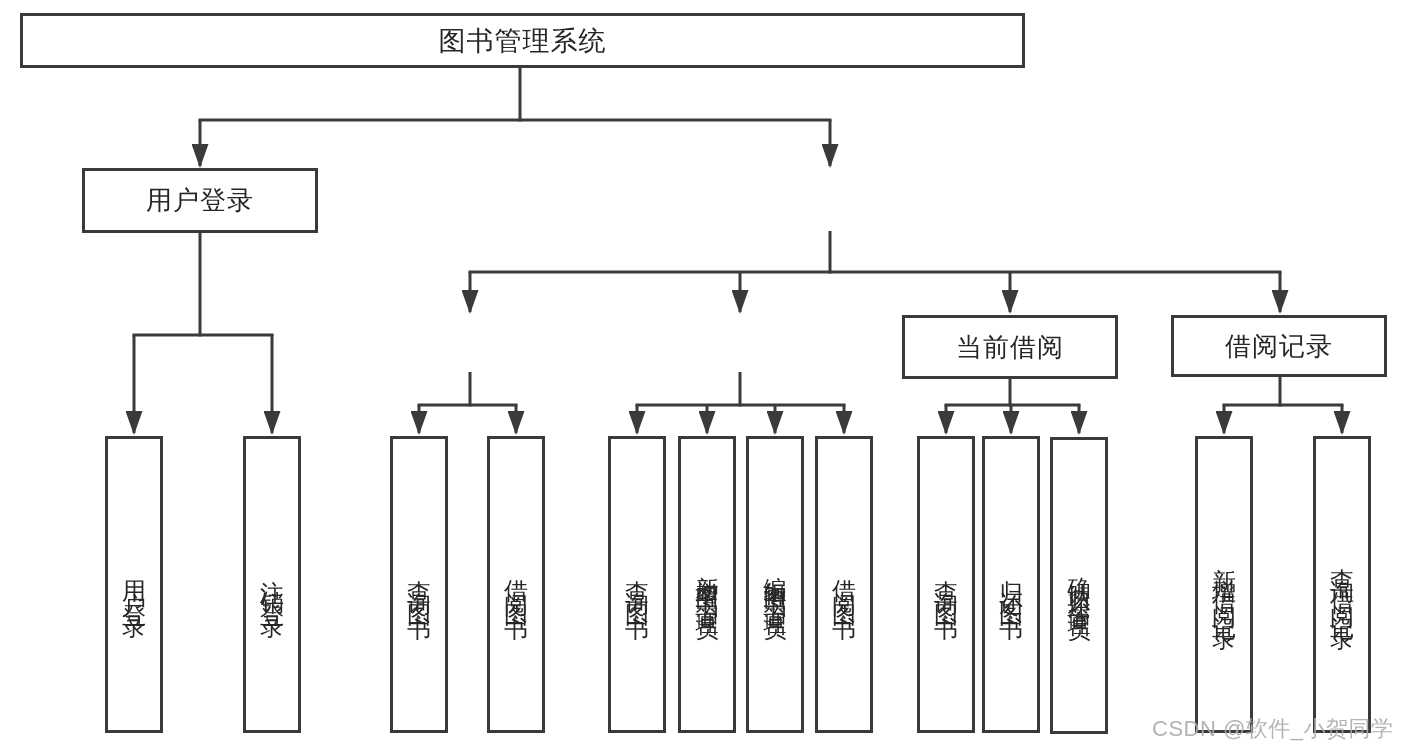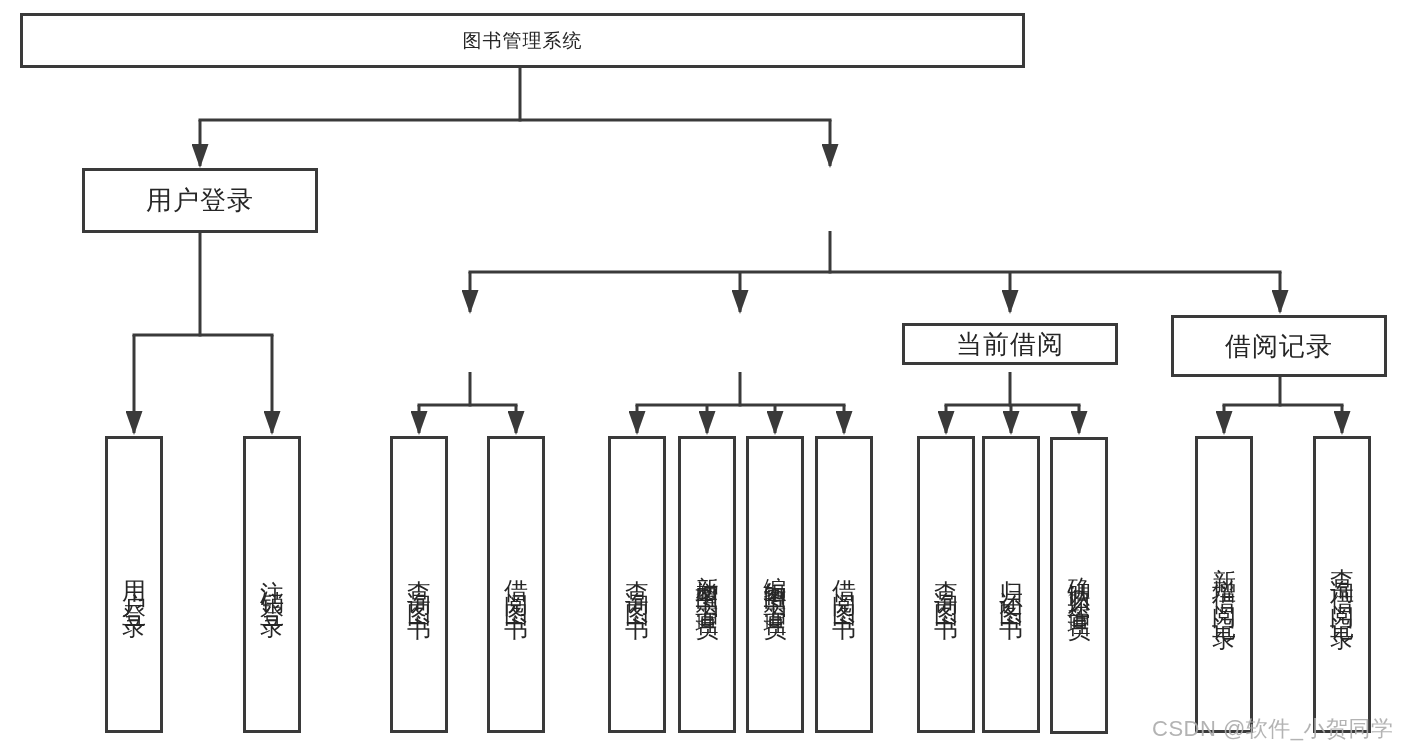--- a/index.html
+++ b/index.html
@@ -10,21 +10,21 @@
     position:absolute;
     box-sizing:border-box;
     background:#ffffff;
     border:3px solid #3a3a3a;
     display:flex;
     align-items:center;
     justify-content:center;
     z-index:1;
   }
   .hbox{font-size:26px;letter-spacing:1px;white-space:nowrap;}
-  .hbox.root{font-size:19px;}
+  .hbox.root{font-size:27px;}
   .vbox span{
     writing-mode:vertical-rl;
     -webkit-writing-mode:vertical-rl;
     font-size:24px;
     letter-spacing:12px;
     line-height:1;
     white-space:nowrap;
   }
   .vbox.long span{font-size:23px;letter-spacing:6px;}
   .watermark{
@@ -90,21 +90,21 @@
       <line x1="1222.5" y1="405" x2="1343.5" y2="405"></line>
       <line x1="1224" y1="405" x2="1224" y2="433" marker-end="url(#arw)"></line>
       <line x1="1342" y1="405" x2="1342" y2="433" marker-end="url(#arw)"></line>
     </g>
   </svg>
 
   <div class="node hbox root" style="left:20px;top:13px;width:1005px;height:55px;">图书管理系统</div>
 
   <div class="node hbox" style="left:82px;top:168px;width:236px;height:65px;">用户登录</div>
 
-  <div class="node hbox" style="left:902px;top:315px;width:216px;height:42px;margin-top:8px;">当前借阅</div>
+  <div class="node hbox" style="left:902px;top:315px;width:216px;height:64px;">当前借阅</div>
   <div class="node hbox" style="left:1171px;top:315px;width:216px;height:62px;">借阅记录</div>
 
   <div class="node vbox" style="left:105px;top:436px;width:58px;height:297px;">
     <span>用户登录</span>
   </div>
   <div class="node vbox" style="left:243px;top:436px;width:58px;height:297px;">
     <span>注销登录</span>
   </div>
 
   <div class="node vbox" style="left:390px;top:436px;width:58px;height:297px;">

